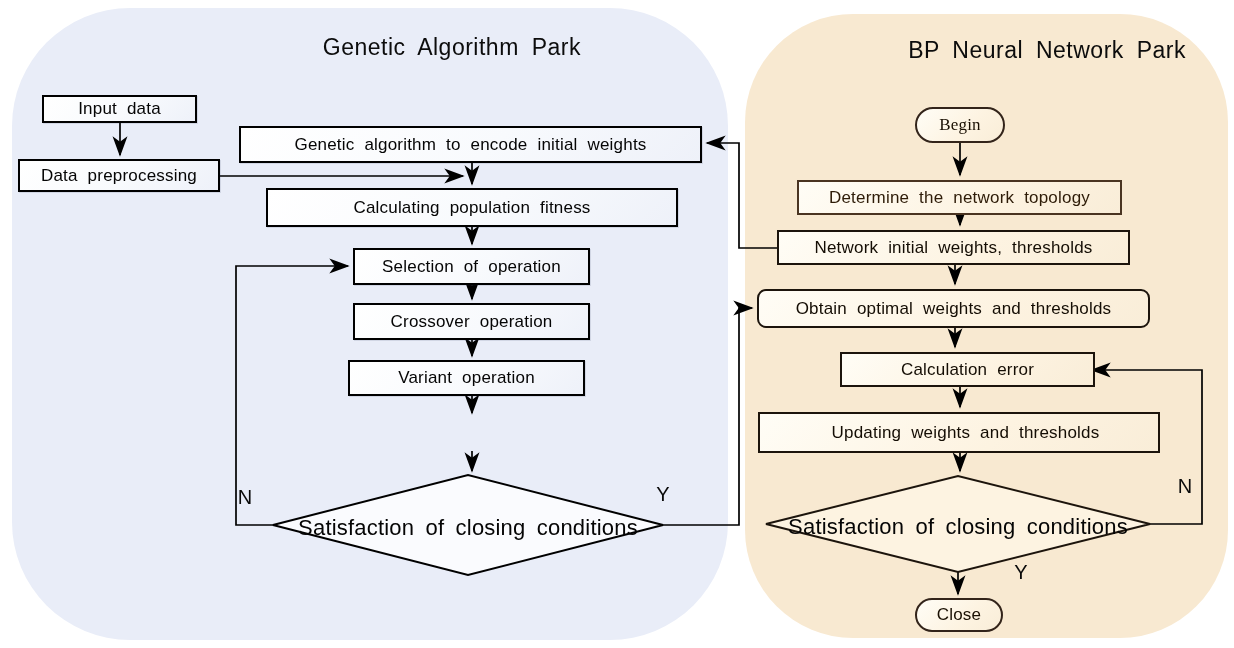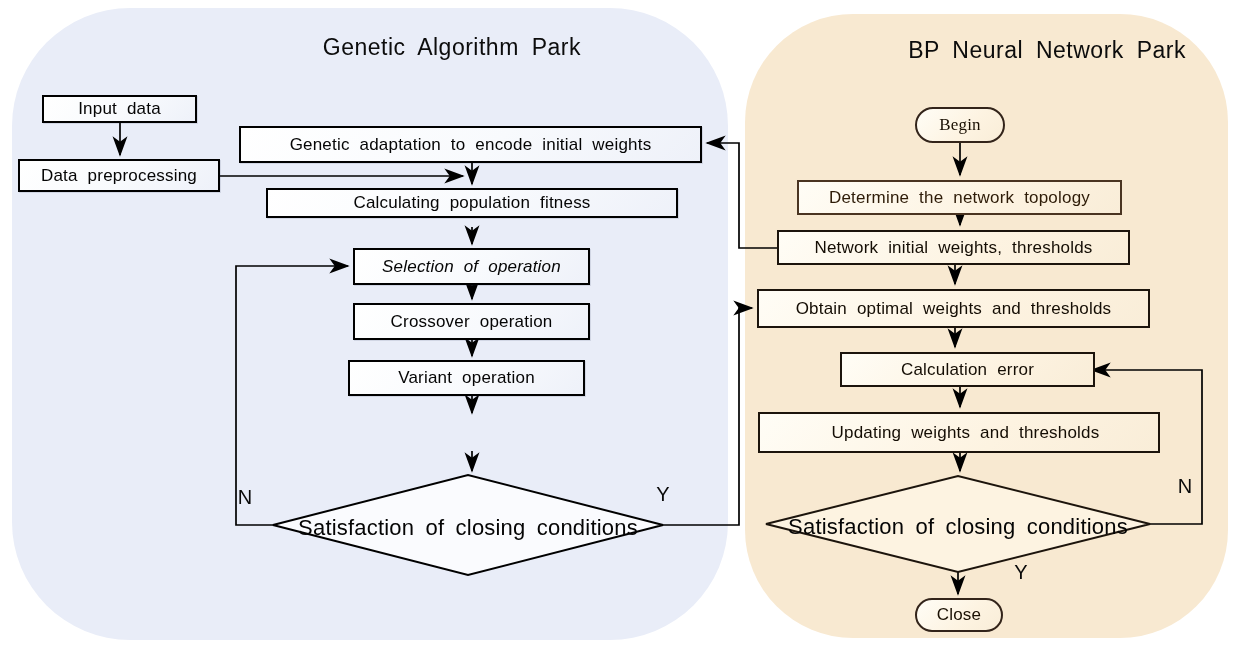--- a/index.html
+++ b/index.html
@@ -81,34 +81,34 @@
     <path d="M960,453 L960,471" stroke="#000" stroke-width="1.7" fill="none" marker-end="url(#arrow)"></path>
     <path d="M958,572 L958,594" stroke="#000" stroke-width="1.7" fill="none" marker-end="url(#arrow)"></path>
     <path d="M1150,524 L1202,524 L1202,370 L1092,370" stroke="#000" stroke-width="1.7" fill="none" marker-end="url(#arrow)"></path>
 
     <polygon points="273,525 468,475 663,525 468,575" fill="#fafbfe" stroke="#000000" stroke-width="2"></polygon>
     <polygon points="766,524 958,476 1150,524 958,572" fill="#fdf3e1" stroke="#1c140c" stroke-width="2"></polygon>
   </svg>
 
   <div class="node box-l" style="left:42px;top:95px;width:155px;height:28px;">Input data</div>
   <div class="node box-l" style="left:18px;top:159px;width:202px;height:33px;">Data preprocessing</div>
-  <div class="node box-l" style="left:239px;top:126px;width:463px;height:37px;">Genetic adaptation to encode initial weights</div>
-  <div class="node box-l" style="left:266px;top:188px;width:412px;height:30px;">Calculating population fitness</div>
-  <div class="node box-l" style="left:353px;top:248px;width:237px;height:37px;font-style:italic;">Selection of operation</div>
+  <div class="node box-l" style="left:239px;top:126px;width:463px;height:37px;">Genetic algorithm to encode initial weights</div>
+  <div class="node box-l" style="left:266px;top:188px;width:412px;height:39px;">Calculating population fitness</div>
+  <div class="node box-l" style="left:353px;top:248px;width:237px;height:37px;">Selection of operation</div>
   <div class="node box-l" style="left:353px;top:303px;width:237px;height:37px;">Crossover operation</div>
   <div class="node box-l" style="left:348px;top:360px;width:237px;height:36px;">Variant operation</div>
   <div class="diamond-label" style="left:288px;top:515px;">Satisfaction of closing conditions</div>
 
   <div class="branch-label" style="left:227px;top:486px;">N</div>
   <div class="branch-label" style="left:645px;top:483px;">Y</div>
 
   <div class="node box-r stadium-r" style="left:915px;top:107px;width:90px;height:36px;font-family:Liberation Serif, serif;">Begin</div>
   <div class="node box-r box-r-accent" style="left:797px;top:180px;width:325px;height:35px;">Determine the network topology</div>
   <div class="node box-r" style="left:777px;top:230px;width:353px;height:35px;">Network initial weights, thresholds</div>
-  <div class="node box-r" style="left:757px;top:289px;width:393px;height:39px;">Obtain optimal weights and thresholds</div>
+  <div class="node box-r" style="left:757px;top:289px;width:393px;height:39px;border-radius:9px;">Obtain optimal weights and thresholds</div>
   <div class="node box-r" style="left:832px;top:352px;width:255px;height:35px;margin-left:8px;">Calculation error</div>
   <div class="node box-r" style="left:758px;top:412px;width:402px;height:41px;padding-left:13px;">Updating weights and thresholds</div>
   <div class="diamond-label" style="left:778px;top:514px;">Satisfaction of closing conditions</div>
   <div class="node box-r stadium-r" style="left:915px;top:598px;width:88px;height:34px;">Close</div>
 
   <div class="branch-label" style="left:1167px;top:475px;">N</div>
   <div class="branch-label" style="left:1003px;top:561px;">Y</div>
 
 </div>
 

